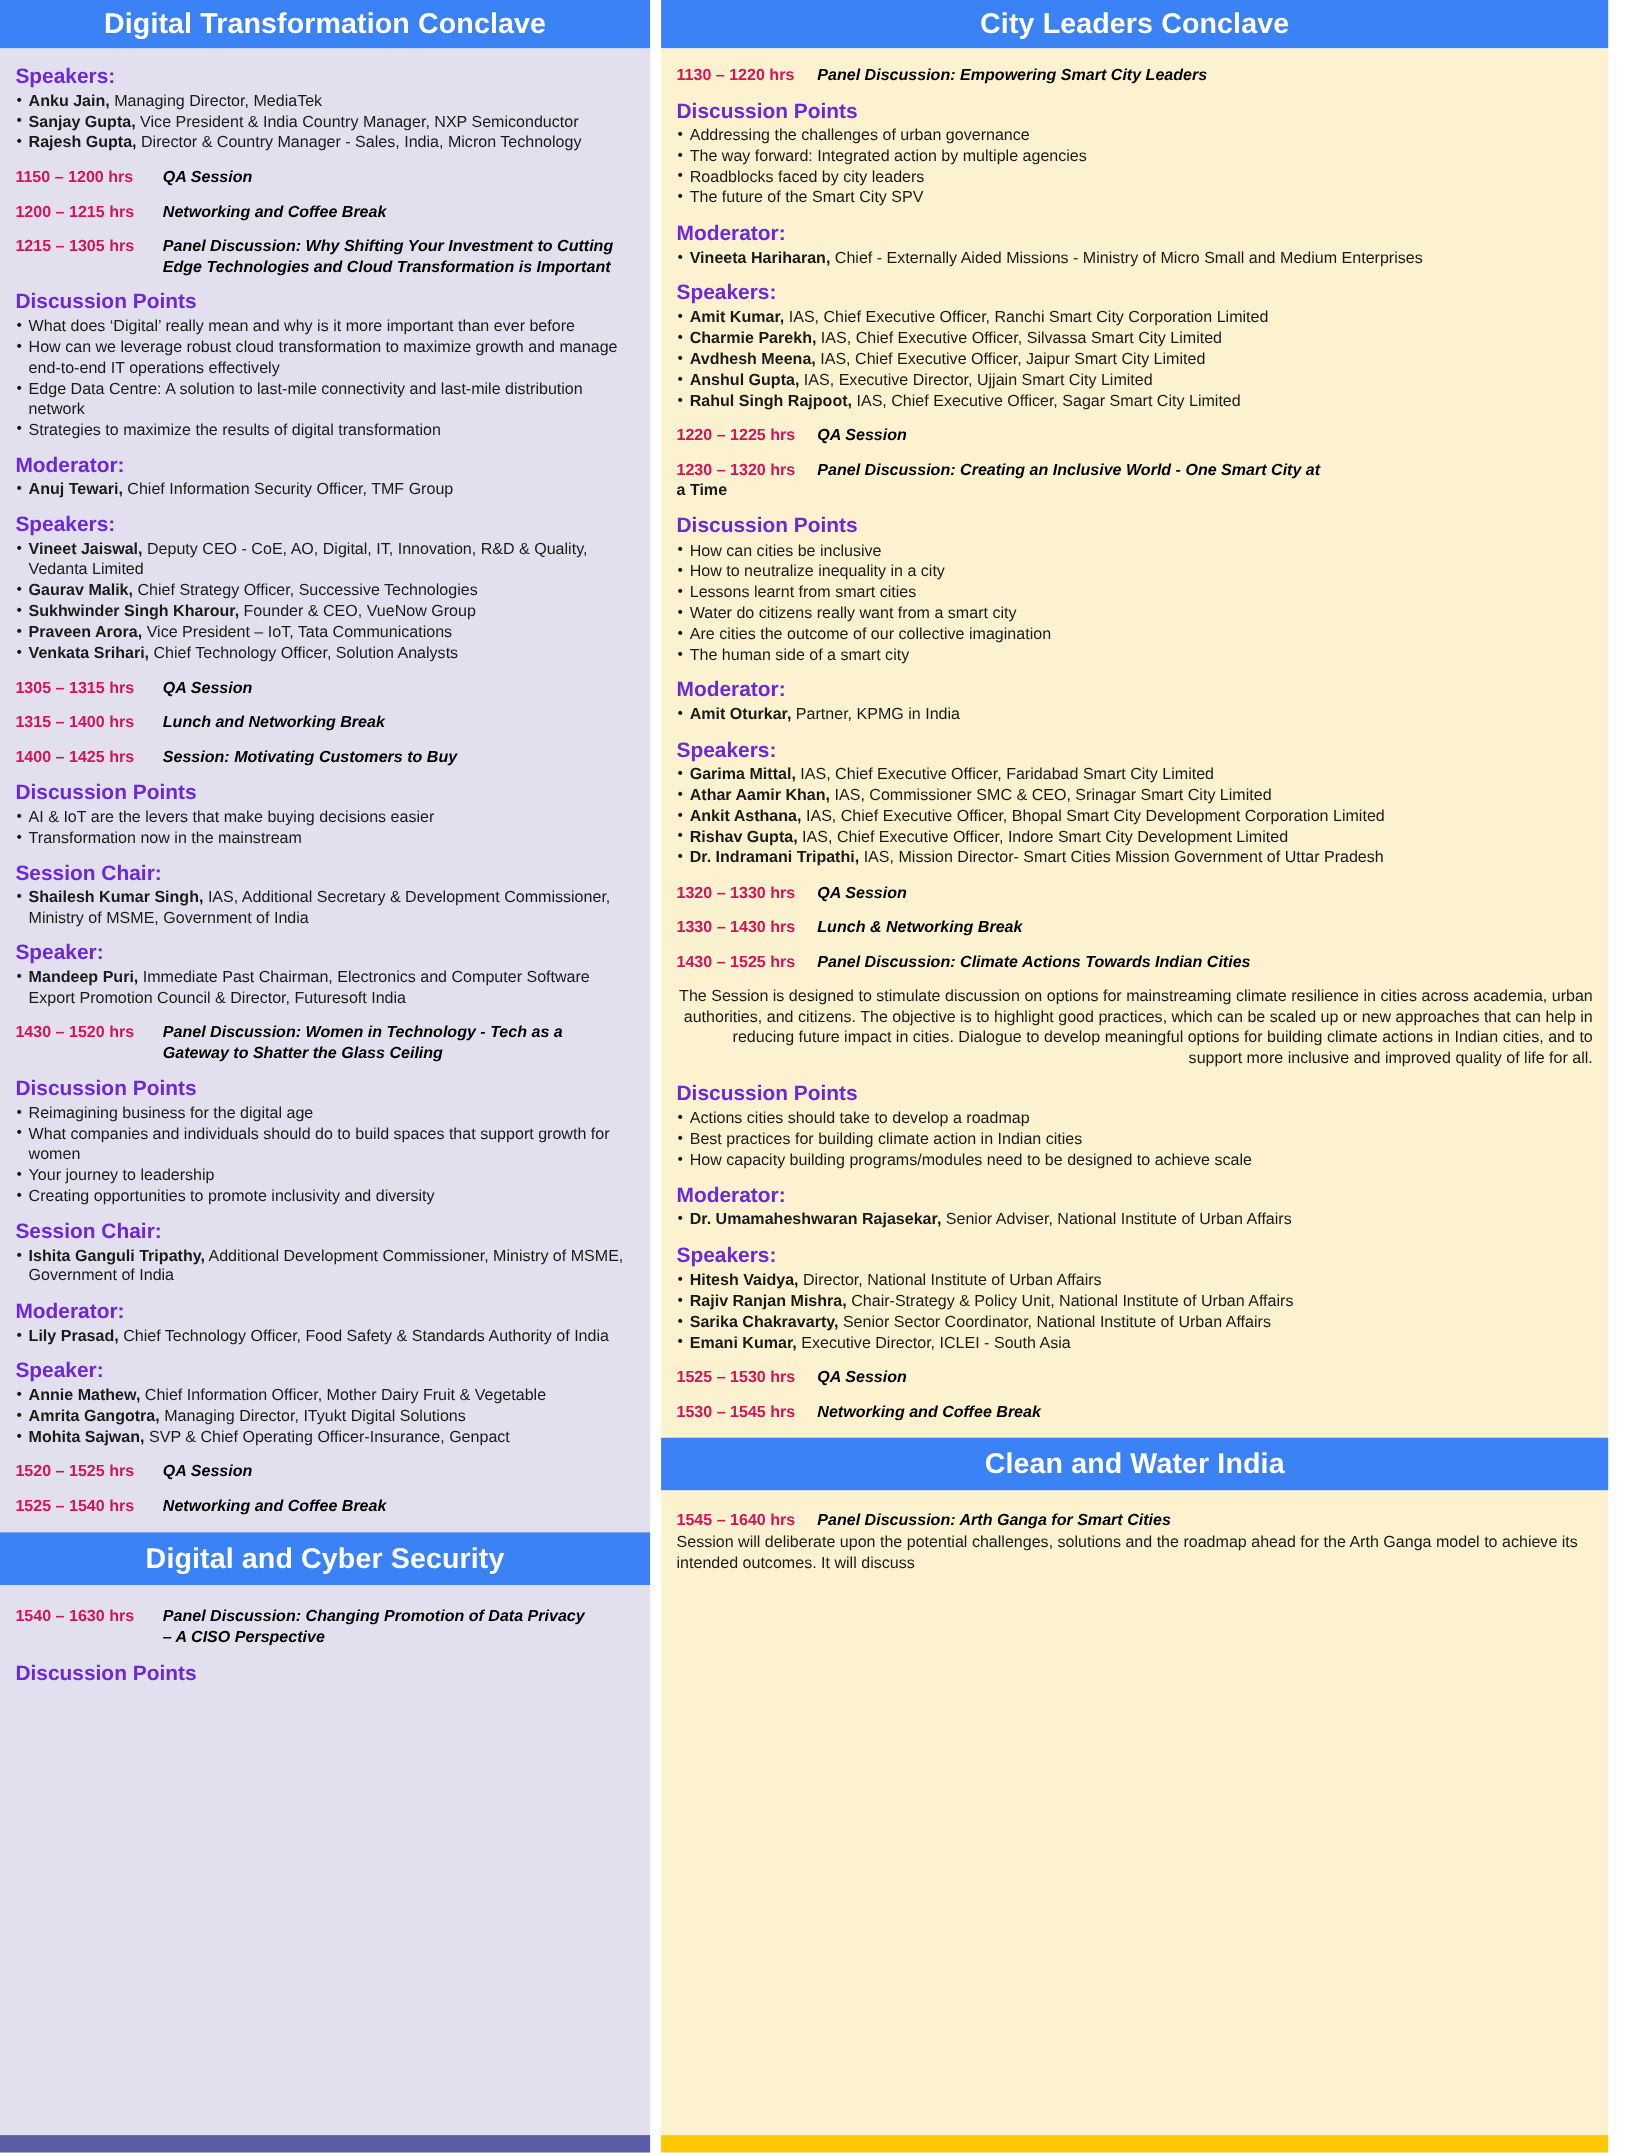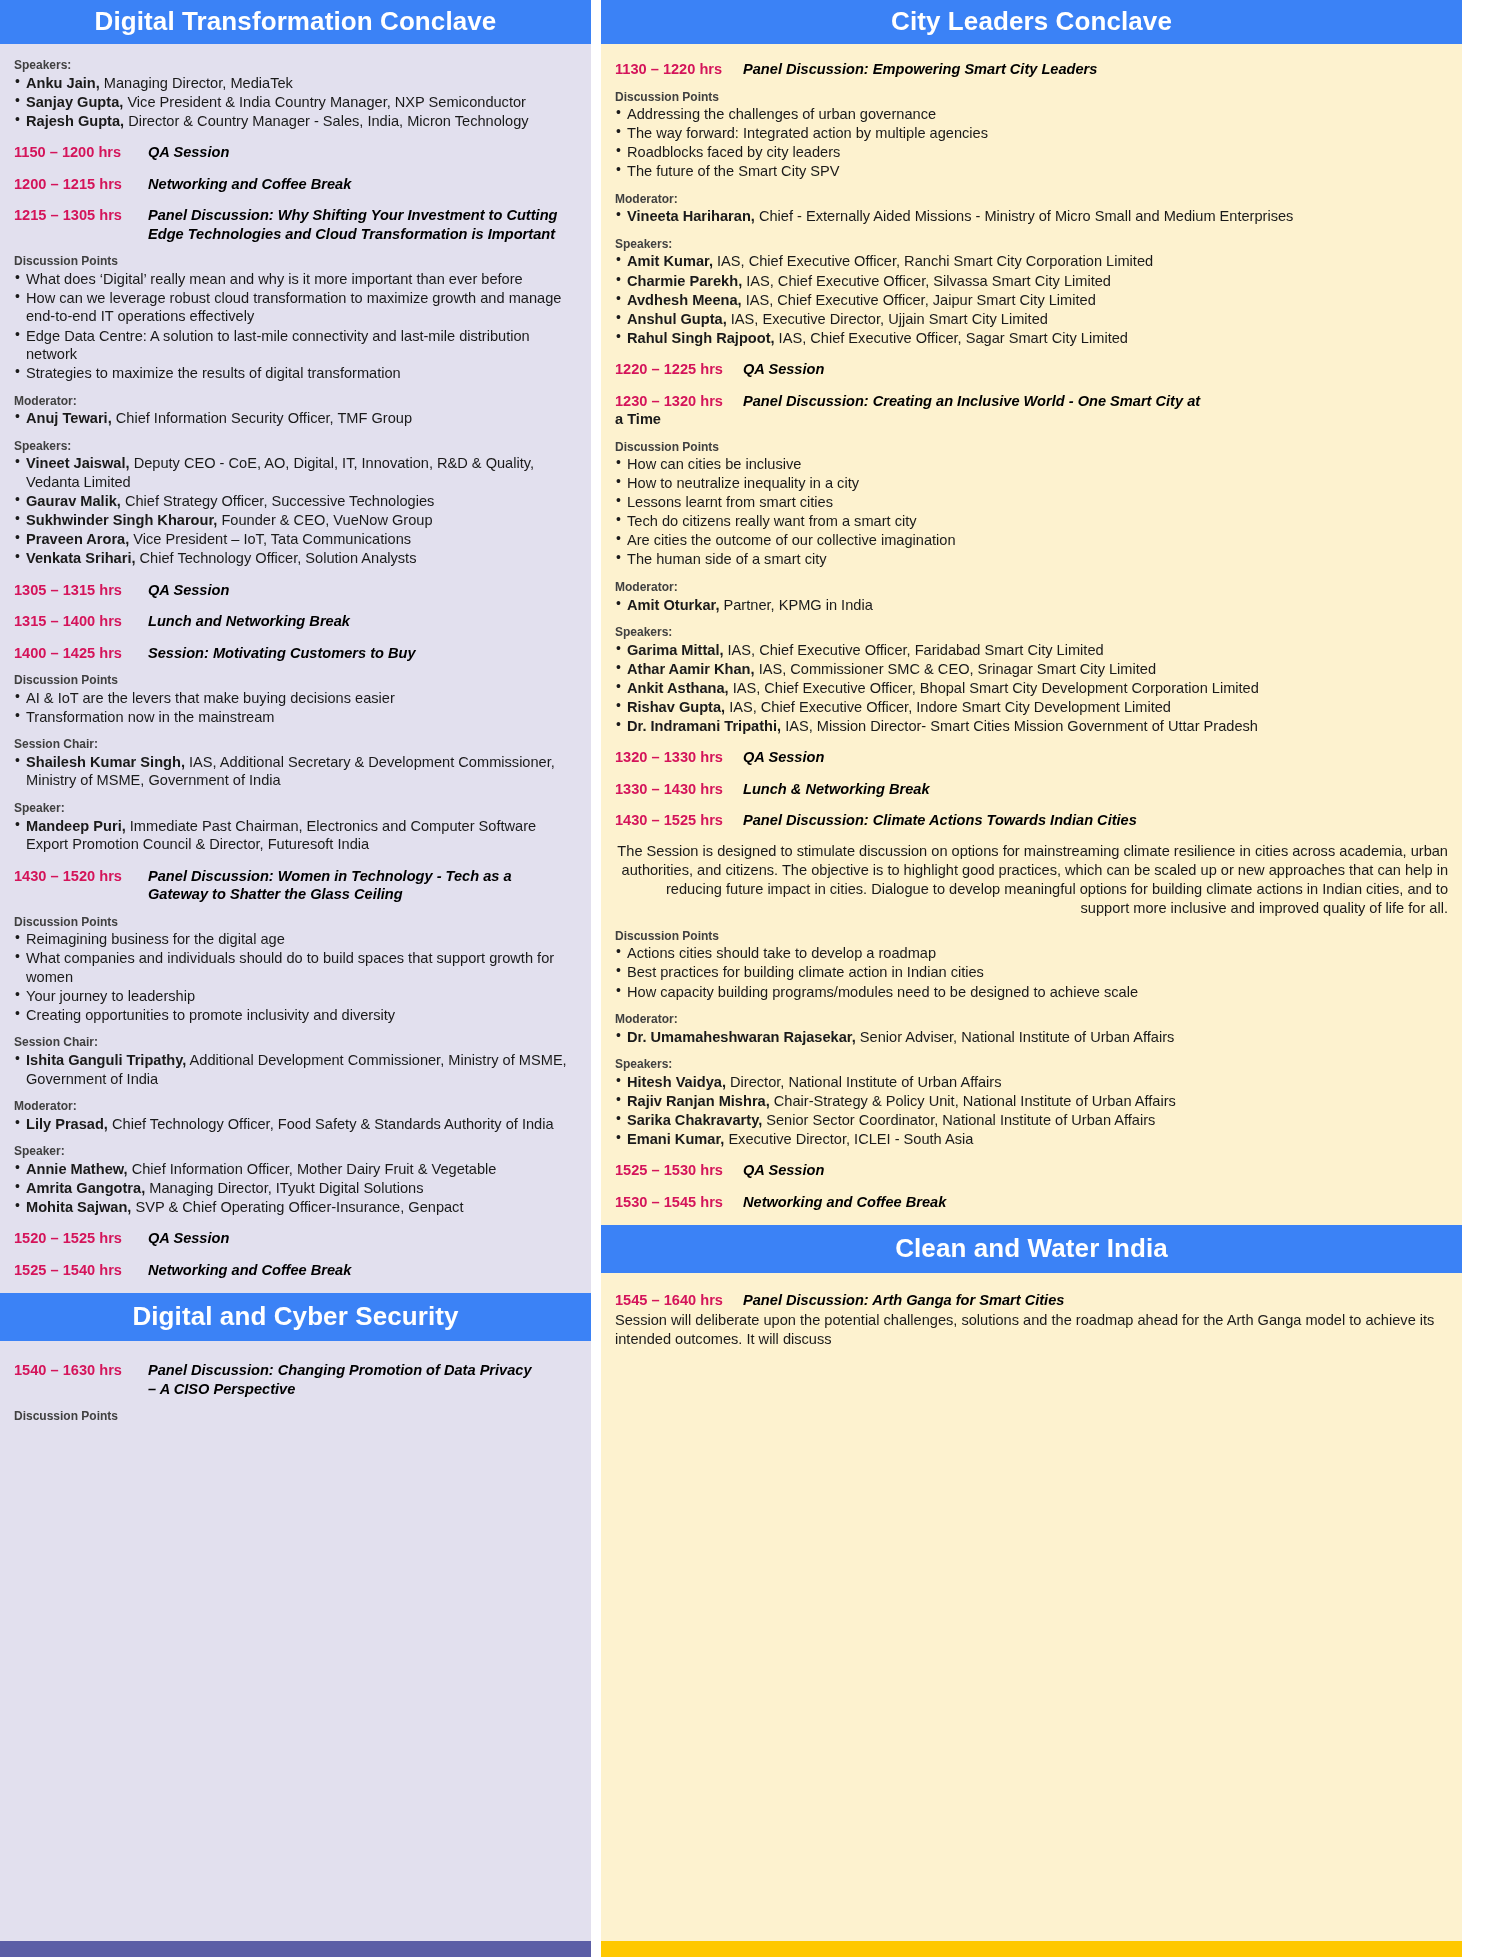--- a/index.html
+++ b/index.html
@@ -51,23 +51,23 @@
   .panel-cream  { background: #fdf2cf; }
   .grow { flex: 1 1 auto; }
 
   
   .footer-strip { height: 16px; flex: none; }
   .footer-purple { background: #5b5ea6; }
   .footer-yellow { background: #ffc800; }
 
   
   .role-label {
-    color: #404040;
+    color: #6d28d9;
     font-weight: bold;
-    font-size: 12px;
+    font-size: 19px;
     margin-top: 11px;
   }
   .first-label { margin-top: 0; }
 
   ul.bullets { list-style: none; margin: 0; padding: 0; }
   ul.bullets > li {
     position: relative;
     padding-left: 12px;
     margin: 0 0 0.5px 0;
     line-height: 1.27;
@@ -306,21 +306,21 @@
           <span>Panel Discussion: Creating an Inclusive World - One Smart City at</span>
         </span>
       </div>
       <div style="font-weight:bold;line-height:1.27;">a Time</div>
 
       <div class="role-label">Discussion Points</div>
       <ul class="bullets">
         <li>How can cities be inclusive</li>
         <li>How to neutralize inequality in a city</li>
         <li>Lessons learnt from smart cities</li>
-        <li>Tech do citizens really want from a smart city</li>
+        <li>Water do citizens really want from a smart city</li>
         <li>Are cities the outcome of our collective imagination</li>
         <li>The human side of a smart city</li>
       </ul>
 
       <div class="role-label">Moderator:</div>
       <ul class="bullets">
         <li><span class="nm">Amit Oturkar,</span><span> Partner, KPMG in India</span></li>
       </ul>
 
       <div class="role-label">Speakers:</div>

